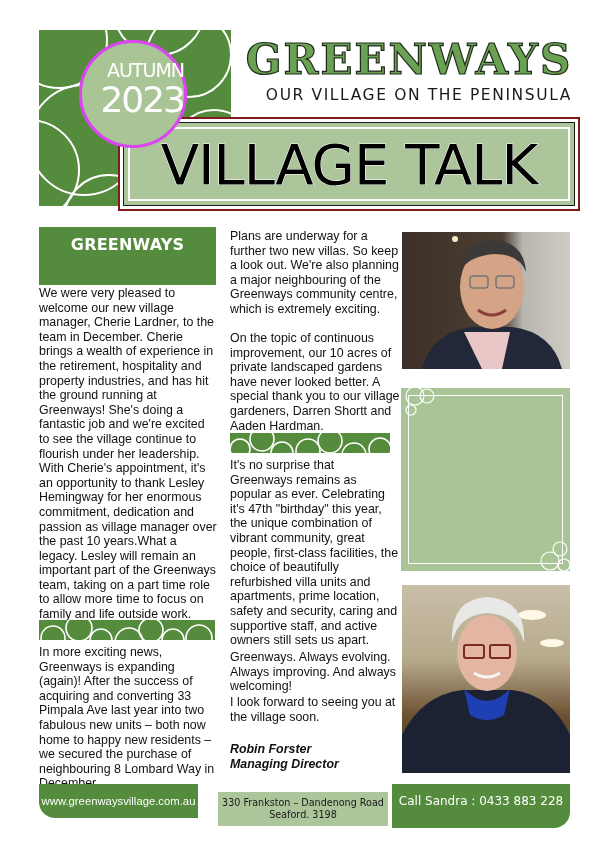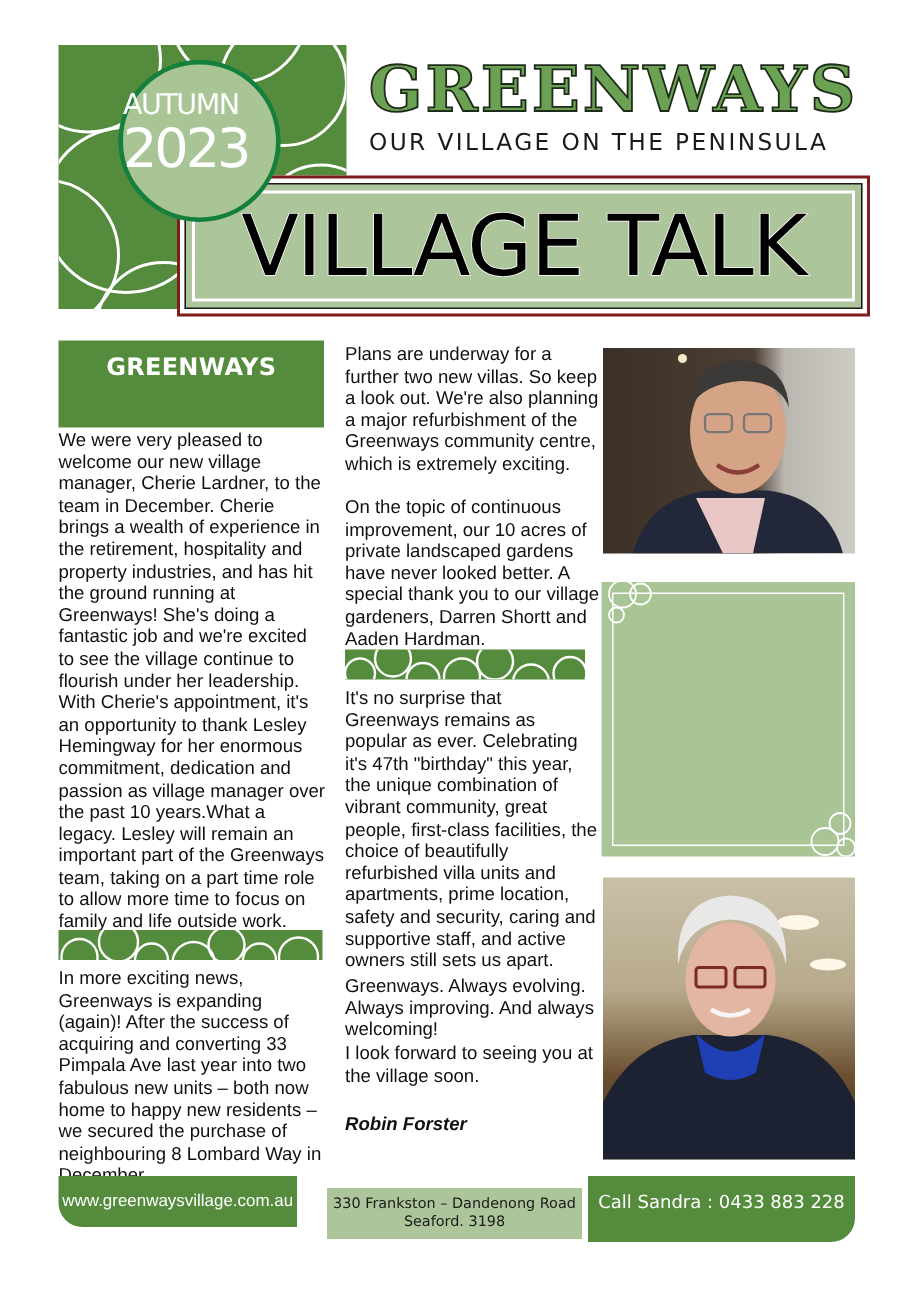--- a/index.html
+++ b/index.html
@@ -9,42 +9,42 @@
   .abs { position: absolute; }
 
   
   .season-block {
     left: 39px; top: 30px; width: 192px; height: 176px;
     background: #558b3c; overflow: hidden;
   }
   .season-block svg { position: absolute; left: 0; top: 0; }
   .season-circle {
     left: 79px; top: 40px; width: 108px; height: 108px;
-    border-radius: 50%; background: #a9c596; border: 3px solid #15803d;
-    text-align: left; color: #fff;
+    border-radius: 50%; background: #a9c596; border: 3px solid #d946ef;
+    text-align: right; color: #fff;
   }
   .season-label {
     display: block; margin-top: 16px; font-family: "DejaVu Sans", sans-serif;
     font-size: 19px; letter-spacing: -1px; line-height: 22px; font-weight: normal;
   }
   .season-year {
     display: block; font-family: "DejaVu Sans", sans-serif;
     font-size: 36px; letter-spacing: -2px; line-height: 38px;
   }
 
   .brand-name {
     left: 244px; top: 38px; width: 330px; height: 44px;
     font-family: "DejaVu Serif", serif; font-weight: bold; font-size: 42px;
     letter-spacing: 2px; line-height: 44px; color: #6aa153;
     -webkit-text-stroke: 1.2px #1e2a1a; text-align: center;
   }
   .brand-tagline {
     left: 246px; top: 86px; width: 326px; height: 20px;
     font-family: "DejaVu Sans", sans-serif; font-size: 15.5px; letter-spacing: 1.6px;
-    color: #1a1a1a; text-align: left; white-space: nowrap;
+    color: #1a1a1a; text-align: right; white-space: nowrap;
   }
 
   .title-frame {
     left: 118px; top: 117px; width: 462px; height: 94px;
     border: 2px solid #7f1d1d; background: #fff; padding: 3px;
   }
   .title-inner {
     width: 100%; height: 100%; background: #adc59a;
     border: 1px solid #1a1a1a; position: relative;
   }
@@ -181,21 +181,21 @@
       <circle cx="90" cy="22" r="14"></circle>
       <circle cx="112" cy="10" r="12"></circle>
       <circle cx="134" cy="20" r="11"></circle>
       <circle cx="160" cy="18" r="13"></circle>
     </g>
   </svg>
 </div>
 
 <p class="abs body-text col1-p2">In more exciting news, Greenways is expanding (again)! After the success of acquiring and converting 33 Pimpala Ave last year into two fabulous new units – both now home to happy new residents – we secured the purchase of neighbouring 8 Lombard Way in December.</p>
 
-<p class="abs body-text col2-p1">Plans are underway for a further two new villas. So keep a look out. We're also planning a major refurbishment of the Greenways community centre, which is extremely exciting.</p>
+<p class="abs body-text col2-p1">Plans are underway for a further two new villas. So keep a look out. We're also planning a major neighbouring of the Greenways community centre, which is extremely exciting.</p>
 <p class="abs body-text col2-p2">On the topic of continuous improvement, our 10 acres of private landscaped gardens have never looked better. A special thank you to our village gardeners, Darren Shortt and Aaden Hardman.</p>
 
 <div class="abs divider col2-divider">
   <svg width="160" height="20" viewBox="0 0 160 20">
     <g fill="none" stroke="#ffffff" stroke-width="1.6">
       <circle cx="10" cy="16" r="10"></circle>
       <circle cx="32" cy="6" r="12"></circle>
       <circle cx="52" cy="20" r="11"></circle>
       <circle cx="78" cy="18" r="12"></circle>
       <circle cx="100" cy="8" r="12"></circle>
@@ -203,20 +203,21 @@
       <circle cx="150" cy="16" r="11"></circle>
     </g>
   </svg>
 </div>
 
 <p class="abs body-text col2-p3">It's no surprise that Greenways remains as popular as ever. Celebrating it's 47th "birthday" this year, the unique combination of vibrant community, great people, first-class facilities, the choice of beautifully refurbished villa units and apartments, prime location, safety and security, caring and supportive staff, and active owners still sets us apart.</p>
 <p class="abs body-text col2-p4">Greenways. Always evolving. Always improving. And always welcoming!</p>
 <p class="abs body-text col2-p5">I look forward to seeing you at the village soon.</p>
 <div class="abs body-text signature">
   <div>Robin Forster</div>
+  <div>Managing Director</div>
 </div>
 
 <div class="abs photo photo-1" title="Portrait of Robin Forster">
   <svg width="168" height="137" viewBox="0 0 168 137">
     <rect x="0" y="0" width="168" height="137" fill="none"></rect>
     <circle cx="53" cy="7" r="3" fill="#f5e9c8"></circle>
     <path d="M20 137 Q30 100 70 95 L110 95 Q150 100 160 137 Z" fill="#22283a"></path>
     <path d="M62 100 L80 137 L100 137 L108 100 Z" fill="#e9c7c7"></path>
     <ellipse cx="90" cy="55" rx="32" ry="42" fill="#d5a386"></ellipse>
     <path d="M58 40 Q62 8 92 8 Q122 10 124 40 Q118 22 92 22 Q66 24 58 40 Z" fill="#3b3a38"></path>

